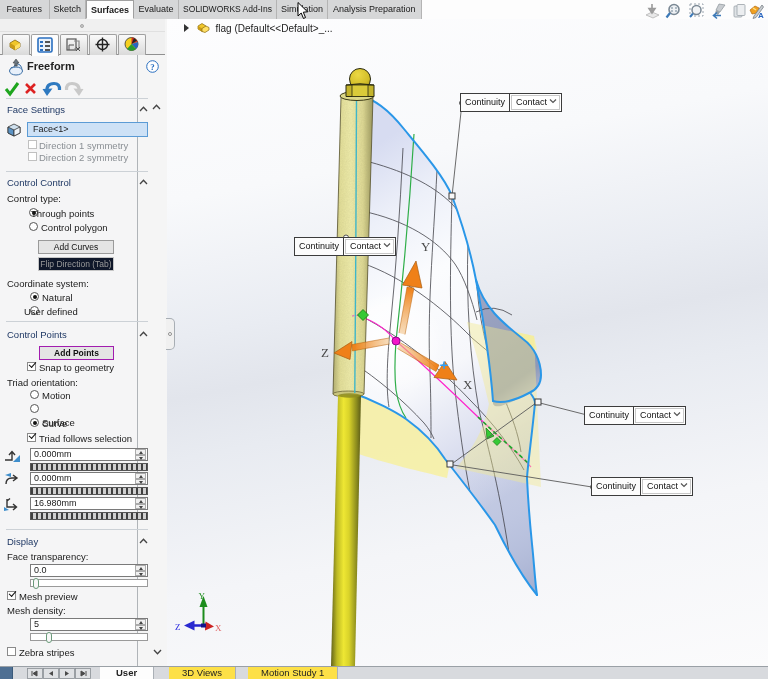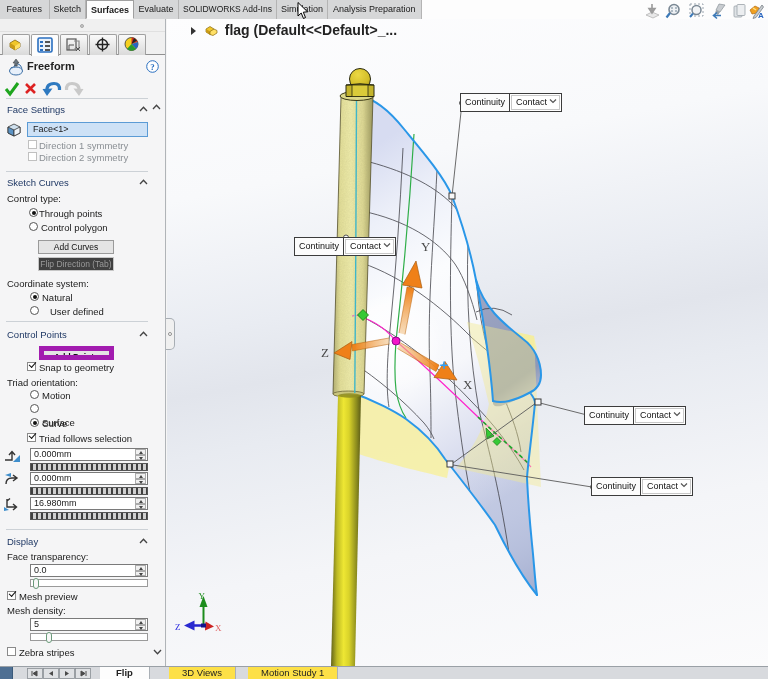--- a/index.html
+++ b/index.html
@@ -5,55 +5,55 @@
 * { margin:0; padding:0; box-sizing:border-box; }
 html,body { width:768px; height:679px; overflow:hidden; font-family:"Liberation Sans", sans-serif; }
 #app { position:relative; width:768px; height:679px; background:#f5f5f5; }
 
 #tabbar { position:absolute; left:0; top:0; width:768px; height:19px; background:#fdfdfd; }
 #tabbar .tabs { position:absolute; left:0; top:0; height:19px; background:#d6d7d8; border-bottom:1px solid #c0c0c0; display:flex; }
 #tabbar .tab { height:19px; line-height:18px; padding:0 5px; font-size:9px; color:#1a1a1a; border-right:1px solid #b4b4b4; background:#d6d7d8; white-space:nowrap; }
 #tabbar .tab.active { background:#fdfdfd; font-weight:bold; border-top:1px solid #a0a0a0; border-left:1px solid #a0a0a0; border-right:1px solid #a0a0a0; border-bottom:1px solid #fdfdfd; }
 #topicons { position:absolute; right:4px; top:3px; height:17px; }
 
-#panel { position:absolute; left:0; top:19px; width:166px; height:647px; background:#f5f5f6; border-right:1px solid #b0b4b8; font-size:9.5px; color:#1a1a1a; }
+#panel { position:absolute; left:0; top:19px; width:138px; height:647px; background:#f5f5f6; border-right:1px solid #b0b4b8; font-size:9.5px; color:#1a1a1a; }
 #panel .hstrip { position:absolute; left:0; top:0; width:165px; height:13px; background:#f0f0f0; border-bottom:1px solid #e0e0e0; }
 #panel .hstrip .dot { position:absolute; left:80px; top:5px; width:4px; height:4px; border-radius:50%; background:#c8c8c8; border:1px solid #a8a8a8; }
 #pmtabs { position:absolute; left:0; top:13px; width:165px; height:23px; background:#f0f0f0; border-bottom:1px solid #909090; }
 #pmtabs .pmtab { position:absolute; top:2px; width:28px; height:21px; background:linear-gradient(#fafafa,#dadada); border:1px solid #a0a0a0; border-bottom:none; border-radius:2px 2px 0 0; }
 #pmtabs .pmtab.active { background:#fdfdfd; height:22px; }
 .ptitle { position:absolute; left:0; top:37px; width:165px; height:22px; }
 .ptitle .txt { position:absolute; left:27px; top:4px; font-size:11px; font-weight:bold; color:#222; }
 .pactions { position:absolute; left:0; top:59px; width:165px; height:22px; }
 .sep { position:absolute; left:6px; width:142px; height:1px; background:#ccd1d6; }
 .sechead { position:absolute; left:7px; font-size:9.5px; font-weight:normal; color:#1f3864; }
 .chev { position:absolute; left:139px; width:10px; height:10px; color:#444; font-size:9px; font-weight:bold; }
 .lbl { position:absolute; left:7px; font-size:9.5px; color:#1a1a1a; }
 .graylbl { color:#8a8f94; }
 .cb { position:absolute; width:9px; height:9px; background:#fff; border:1px solid #8a8a8a; }
 .cb.checked:after { content:""; position:absolute; left:1px; top:-1px; width:6px; height:3px; border-left:1.5px solid #111; border-bottom:1.5px solid #111; transform:rotate(-48deg); }
 .cb.gray { border-color:#c0c0c0; }
 .radio { position:absolute; width:9px; height:9px; border-radius:50%; background:#fff; border:1px solid #555; }
 .radio.sel:after { content:""; position:absolute; left:1.5px; top:1.5px; width:4px; height:4px; border-radius:50%; background:#111; }
 .btn { position:absolute; left:38px; width:76px; height:14px; background:#e4e4e4; border:1px solid #9a9a9a; font-size:8.5px; text-align:center; line-height:12px; color:#111; white-space:nowrap; overflow:hidden; }
-.btn.disabled { background:#404040; border-color:#c6c6c6; color:#9a9a9a;text-align:center; }
-.btn.focus { border:5px solid #a21caf;font-weight:bold; }
+.btn.disabled { background:#0f172a; border-color:#c6c6c6; color:#9a9a9a;text-align:center; }
+.btn.focus { border:1px solid #a21caf;font-weight:bold; }
 .field { position:absolute; left:30px; width:118px; height:13px; background:#fff; border:1px solid #7a7a7a; font-size:9px; line-height:11px; padding-left:3px; }
 .spin { position:absolute; right:1px; top:0px; width:11px; height:11px; }
 .spin i { position:absolute; left:0; width:11px; height:5.5px; background:#f0f0f0; border:1px solid #ababab; }
 .spin i.up { top:0; } .spin i.dn { top:5.5px; }
 .spin i:after { content:""; position:absolute; left:2.5px; border-left:2.5px solid transparent; border-right:2.5px solid transparent; }
 .spin i.up:after { top:1px; border-bottom:3px solid #444; }
 .spin i.dn:after { top:1px; border-top:3px solid #444; }
 .film { position:absolute; left:30px; width:118px; height:8px; border:1px solid #555; background:repeating-linear-gradient(90deg,#3f3f3f 0 2px,#cfcfcf 2px 5px); }
 .slider { position:absolute; left:30px; width:118px; height:8px; background:#fff; border:1px solid #9a9a9a; }
 .shandle { position:absolute; top:-2px; width:6px; height:11px; border-radius:3px; background:#f8f8f8; border:1px solid #6a9a7a; }
 
 #viewport { position:absolute; left:167px; top:19px; width:601px; height:647px; background:linear-gradient(169deg,#fdfdfe 0%,#f8f9fb 24%,#e9ecf2 42%,#e2e5ec 50%,#e8ebf1 58%,#f4f5f8 76%,#fbfbfc 100%); overflow:hidden; }
-#crumb { position:absolute; left:24px; top:3px; font-size:14px; color:#222;font-weight:bold; }
+#crumb { position:absolute; left:17px; top:3px; font-size:10px; color:#222; }
 
 .callout { position:absolute; display:flex; height:19px; background:#fff; border:1px solid #3c3c3c; font-size:9px; color:#111; }
 .callout .c1 { width:49px; line-height:17px; padding-left:4px; border-right:1px solid #3c3c3c; background:#fcfcfc; }
 .callout .c2 { position:relative; width:51px; line-height:17px; padding-left:6px; background:#fff; }
 .callout .c2 .inner { position:absolute; left:1px; top:1px; right:1px; bottom:1px; border:1px solid #c8c8c8; }
 .callout .c2 .chv { position:absolute; right:4px; top:3px; width:8px; height:8px; }
 
 #bottombar { position:absolute; left:0; top:666px; width:768px; height:13px; background:#d8dade; border-top:1px solid #9aa0a6; font-size:9.5px; }
 #bottombar .btab { position:absolute; top:0; height:13px; line-height:12px; padding:0 10px; color:#222; background:#fde047; border-right:1px solid #aab0b6; }
 #bottombar .btab.active { background:#fdfdfd; font-weight:bold; }
@@ -208,36 +208,36 @@
         <path d="M2,5 L8,2 L14,5 L14,11 L8,14 L2,11 Z" fill="#cfe0ee" stroke="#333" stroke-width="0.8"></path>
         <path d="M2,5 L8,8 L8,14 L2,11 Z" fill="#5b93c5" stroke="#333" stroke-width="0.8"></path>
         <path d="M8,8 L14,5 L14,11 L8,14 Z" fill="#eef4fa" stroke="#333" stroke-width="0.8"></path>
       </svg>
       <div style="position:absolute;left:27px;top:103px;width:121px;height:15px;background:#cde1f6;border:1px solid #5b9bd5;font-size:9px;line-height:13px;padding-left:5px;">Face&lt;1&gt;</div>
       <div class="cb gray" style="left:28px;top:121px;"></div>
       <div class="lbl graylbl" style="left:39px;top:121px;">Direction 1 symmetry</div>
       <div class="cb gray" style="left:28px;top:133px;"></div>
       <div class="lbl graylbl" style="left:39px;top:133px;">Direction 2 symmetry</div>
       <div class="sep" style="top:152px;"></div>
-      <div class="sechead" style="top:158px;">Sketch Curves</div>
+      <div class="sechead" style="top:158px;">Control Control</div>
       <div class="chev" style="top:158px;"><svg width="9" height="6" viewBox="0 0 9 6">
             <path d="M1,5 L4.5,1.2 L8,5" fill="none" stroke="#444" stroke-width="1.3"></path>
           </svg></div>
       <div class="lbl" style="top:174px;">Control type:</div>
       <div class="radio sel" style="left:29px;top:189px;"></div>
-      <div class="lbl" style="left:39px;top:189px;">Through points</div>
+      <div class="lbl" style="left:31px;top:189px;">Through points</div>
       <div class="radio" style="left:29px;top:203px;"></div>
       <div class="lbl" style="left:41px;top:203px;">Control polygon</div>
       <div class="btn" style="top:221px;">Add Curves</div>
       <div class="btn disabled" style="top:238px;">Flip Direction (Tab)</div>
       <div class="lbl" style="top:259px;">Coordinate system:</div>
       <div class="radio sel" style="left:30px;top:273px;"></div>
       <div class="lbl" style="left:42px;top:273px;">Natural</div>
       <div class="radio" style="left:30px;top:287px;"></div>
-      <div class="lbl" style="left:50px;top:287px;">User defined</div>
+      <div class="lbl" style="left:24px;top:287px;">User defined</div>
       <div class="sep" style="top:302px;"></div>
       <div class="sechead" style="top:310px;">Control Points</div>
       <div class="chev" style="top:310px;"><svg width="9" height="6" viewBox="0 0 9 6">
             <path d="M1,5 L4.5,1.2 L8,5" fill="none" stroke="#444" stroke-width="1.3"></path>
           </svg></div>
       <div class="btn focus" style="top:327px;left:39px;width:75px;">Add Points</div>
       <div class="cb checked" style="left:27px;top:343px;"></div>
       <div class="lbl" style="left:39px;top:343px;">Snap to geometry</div>
       <div class="lbl" style="top:358px;">Triad orientation:</div>
       <div class="radio" style="left:30px;top:371px;"></div>
@@ -541,21 +541,21 @@
         <rect x="32.5" y="0.5" width="15" height="10"></rect>
           <rect x="48.5" y="0.5" width="15" height="10"></rect>
       </g>
       <g fill="#4a4a4a">
         <path d="M5,3 L5,8 M10,3 L6,5.5 L10,8 Z" stroke="#4a4a4a" stroke-width="1"></path>
         <path d="M26,3 L22,5.5 L26,8 Z"></path>
         <path d="M38,3 L42,5.5 L38,8 Z"></path>
         <path d="M54,3 L58,5.5 L54,8 Z M59,3 L59,8" stroke="#4a4a4a" stroke-width="1"></path>
       </g>
     </svg>
-    <div class="btab active" style="left:100px;padding:0 16px;">Flip</div>
+    <div class="btab active" style="left:100px;padding:0 16px;">User</div>
     <div class="btab" style="left:169px;padding:0 13px;">3D Views</div>
     <div class="btab" style="left:248px;padding:0 13px;">Motion Study 1</div>
   </div>
 
   <svg style="position:absolute;left:297px;top:2px;z-index:50;" width="12" height="18" viewBox="0 0 12 18">
     <path d="M1,0.5 L1,14 L4.2,11 L6.5,16.5 L8.5,15.5 L6.3,10.2 L10.5,9.8 Z" fill="#fff" stroke="#000" stroke-width="1"></path>
   </svg>
 
   <div style="position:absolute;left:166px;top:318px;width:9px;height:32px;background:#f0f0f0;border:1px solid #a8aeb4;border-left:none;border-radius:0 5px 5px 0;">
     <div style="position:absolute;left:2px;top:13px;width:4px;height:4px;border-radius:50%;background:#fff;border:1px solid #909090;"></div>

